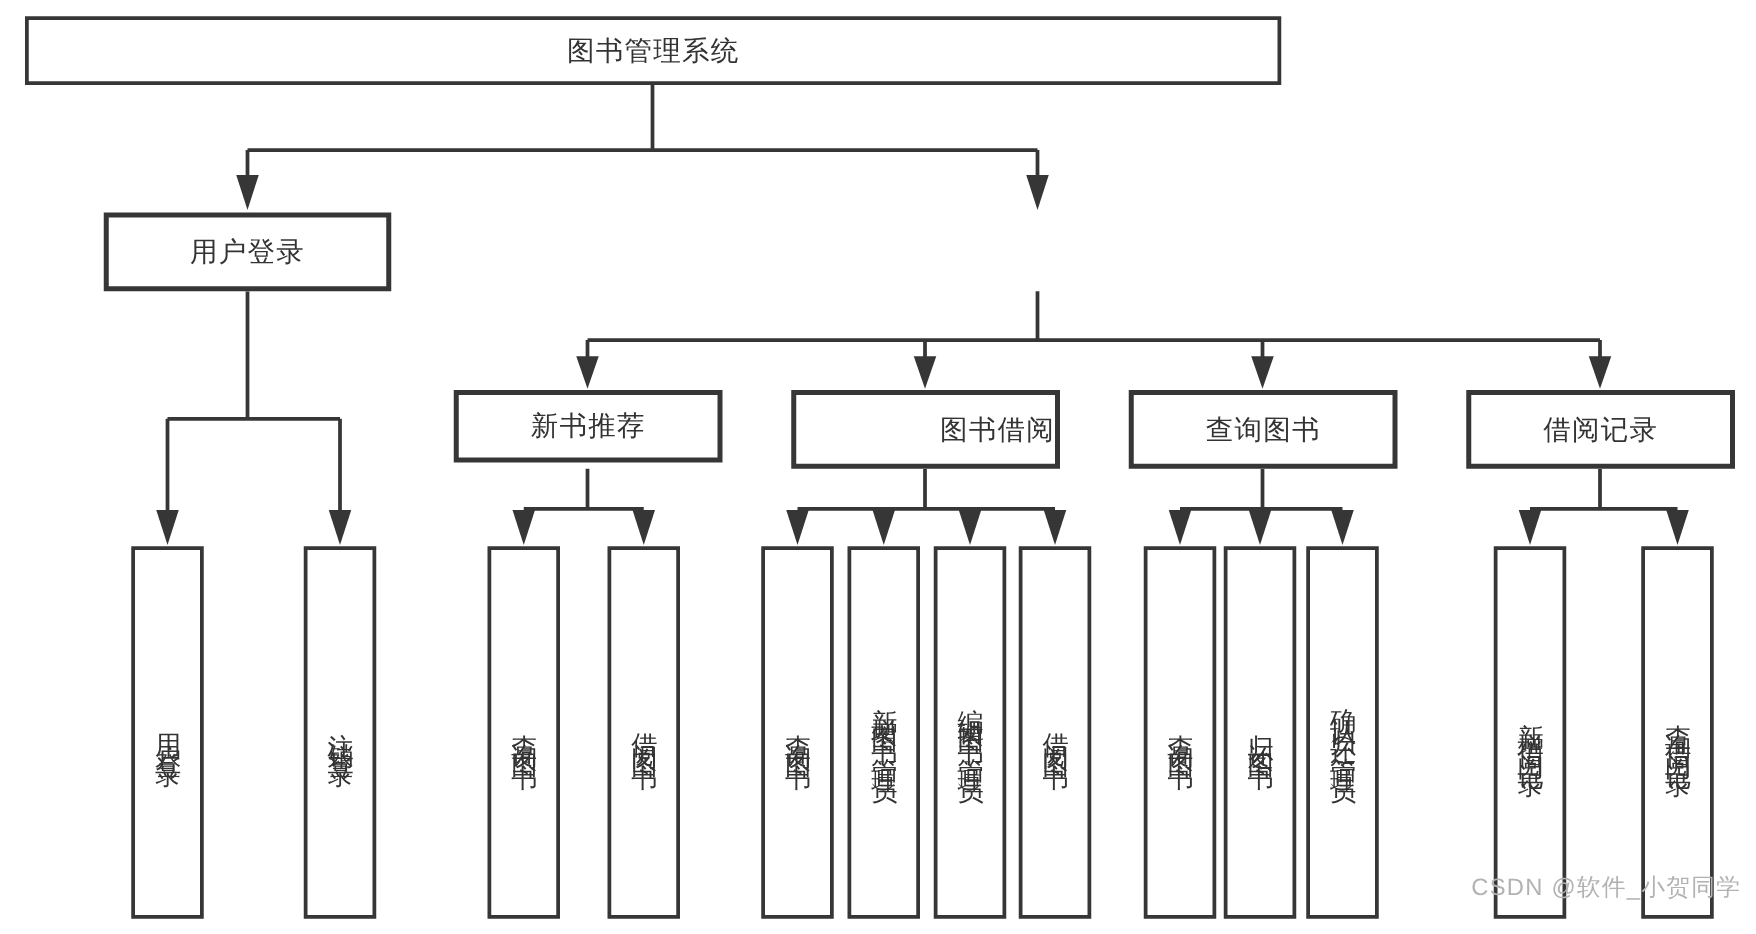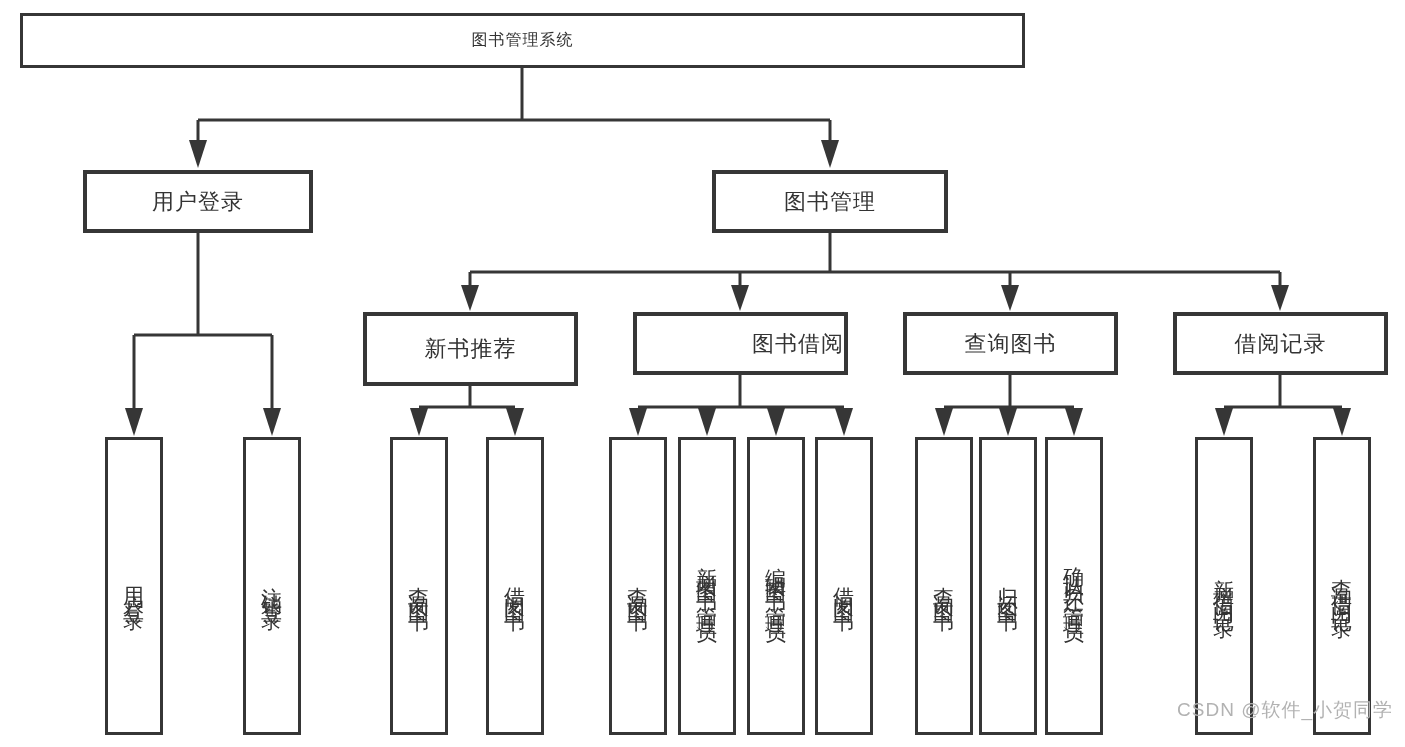--- a/index.html
+++ b/index.html
@@ -15,21 +15,21 @@
     position:absolute;
     box-sizing:border-box;
     background:#ffffff;
     border:3px solid #363636;
     display:flex;align-items:center;justify-content:center;
     color:#333333;
     z-index:2;
   }
   .lv23{border-width:4px;}
   .node.h span{font-size:22px;letter-spacing:1px;white-space:nowrap;}
-  .node.root span{font-size:16px;letter-spacing:1px;}
+  .node.root span{font-size:22px;letter-spacing:1px;}
   .node.v span{
     writing-mode:vertical-rl;
     text-orientation:mixed;
     font-size:21px;
     letter-spacing:8px;
     line-height:1.1;
     white-space:nowrap;
   }
   .watermark{
     position:absolute;
@@ -105,25 +105,22 @@
     </g>
   </svg>
 
   <div class="node h root" style="left:20px;top:13px;width:1005px;height:55px;">
     <span>图书管理系统</span>
   </div>
 
   <div class="node h lv23" style="left:83px;top:170px;width:230px;height:63px;">
     <span>用户登录</span>
   </div>
-  <div class="node h lv23" style="left:712px;top:170px;width:236px;height:63px;">
-    <span>图书管理</span>
-  </div>
 
-  <div class="node h lv23" style="left:363px;top:312px;width:215px;height:74px;">
+  <div class="node h lv23" style="left:363px;top:312px;width:215px;height:58px;">
     <span>新书推荐</span>
   </div>
   <div class="node h lv23" style="left:633px;top:312px;width:215px;height:63px;justify-content:flex-end;">
     <span>图书借阅</span>
   </div>
   <div class="node h lv23" style="left:903px;top:312px;width:215px;height:63px;">
     <span>查询图书</span>
   </div>
   <div class="node h lv23" style="left:1173px;top:312px;width:215px;height:63px;">
     <span>借阅记录</span>

